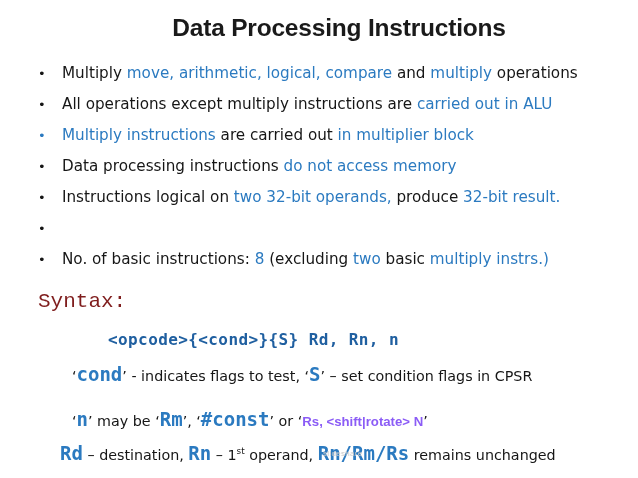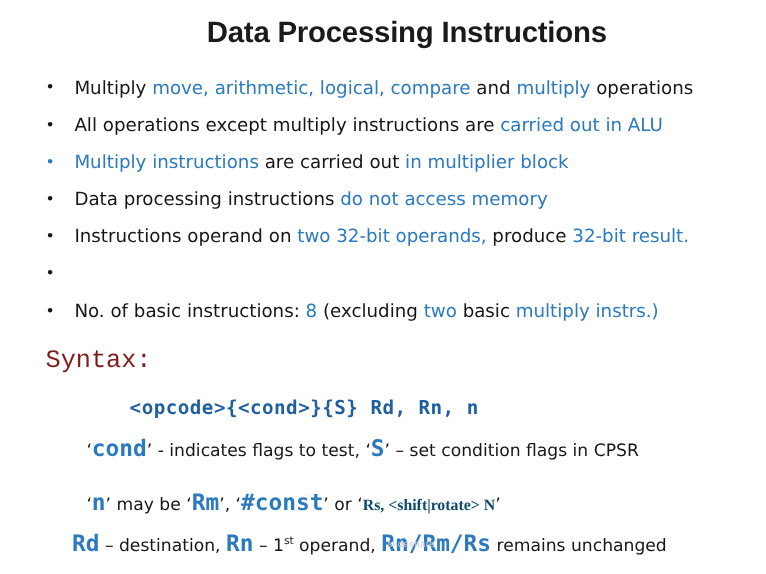--- a/index.html
+++ b/index.html
@@ -99,24 +99,24 @@
   .expl-1 { top: 363px; left: 52px; }
   .expl-2 { top: 408px; left: 52px; }
   .expl-3 { top: 442px; left: 40px; }
   .mono {
     font-family: "DejaVu Sans Mono", monospace;
     font-weight: bold;
     font-size: 19px;
     color: #2b7ac0;
   }
   .mono-dark {
-    font-family: Liberation Serif, serif;
+    font-family: Liberation Sans, sans-serif;
     font-weight: bold;
     font-size: 13.2px;
-    color: #0c4a6e;
+    color: #8b5cf6;
   }
   .q { color: #161616; font-family: "DejaVu Sans", sans-serif; }
   sup { font-size: 0.62em; vertical-align: super; }
 
   
   .watermark {
     position: absolute;
     top: 449px;
     left: 303px;
     font-family: "Liberation Sans", sans-serif;
@@ -151,21 +151,21 @@
       <span><span>Multiply instructions</span><span class="hl"> are carried out </span><span>in multiplier block</span></span>
     </div>
 
     <div class="bullet-row">
       <span class="bullet-dot">•</span>
       <span><span>Data processing instructions </span><span class="hl">do not access memory</span></span>
     </div>
 
     <div class="bullet-row">
       <span class="bullet-dot">•</span>
-      <span><span>Instructions operand on </span><span class="hl">two 32-bit operands,</span><span> produce </span><span class="hl">32-bit result.</span></span>
+      <span><span>Instructions logical on </span><span class="hl">two 32-bit operands,</span><span> produce </span><span class="hl">32-bit result.</span></span>
     </div>
 
     <div class="bullet-row">
       <span class="bullet-dot">•</span>
     </div>
 
     <div class="bullet-row">
       <span class="bullet-dot">•</span>
       <span><span>No. of basic instructions: </span><span class="hl">8</span><span> (excluding </span><span class="hl">two</span><span> basic </span><span class="hl">multiply instrs.)</span></span>
     </div>

